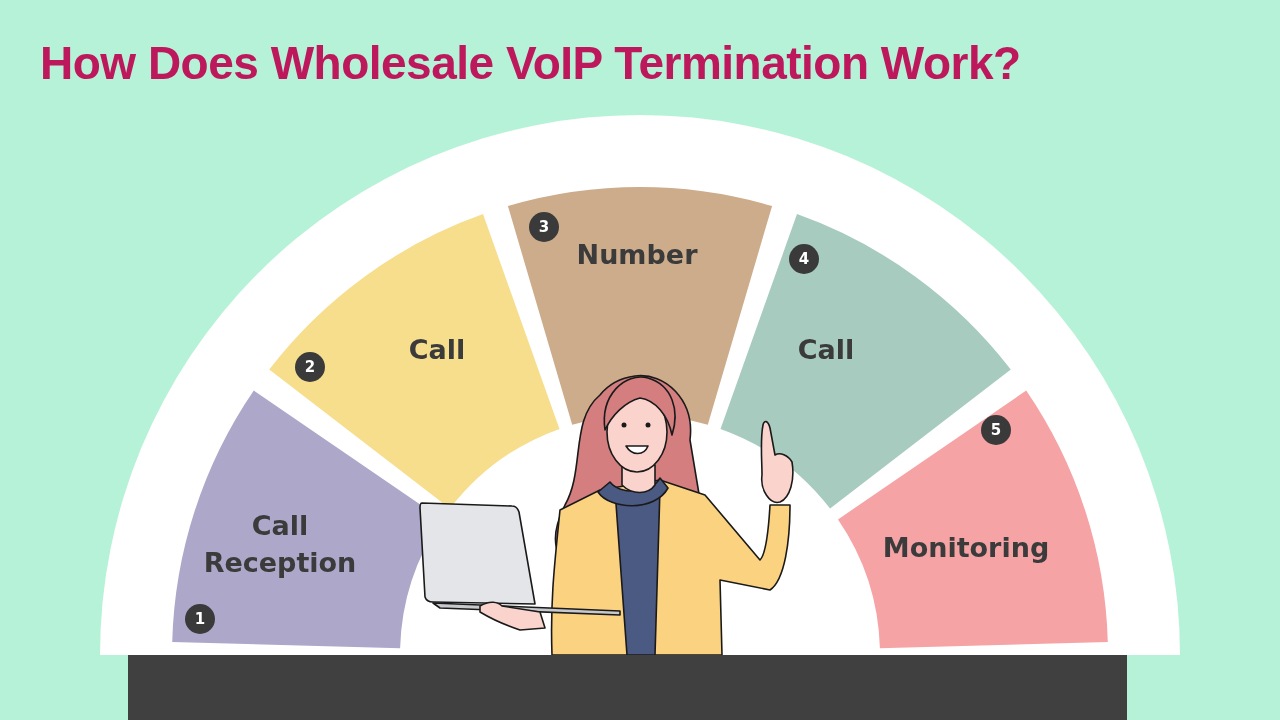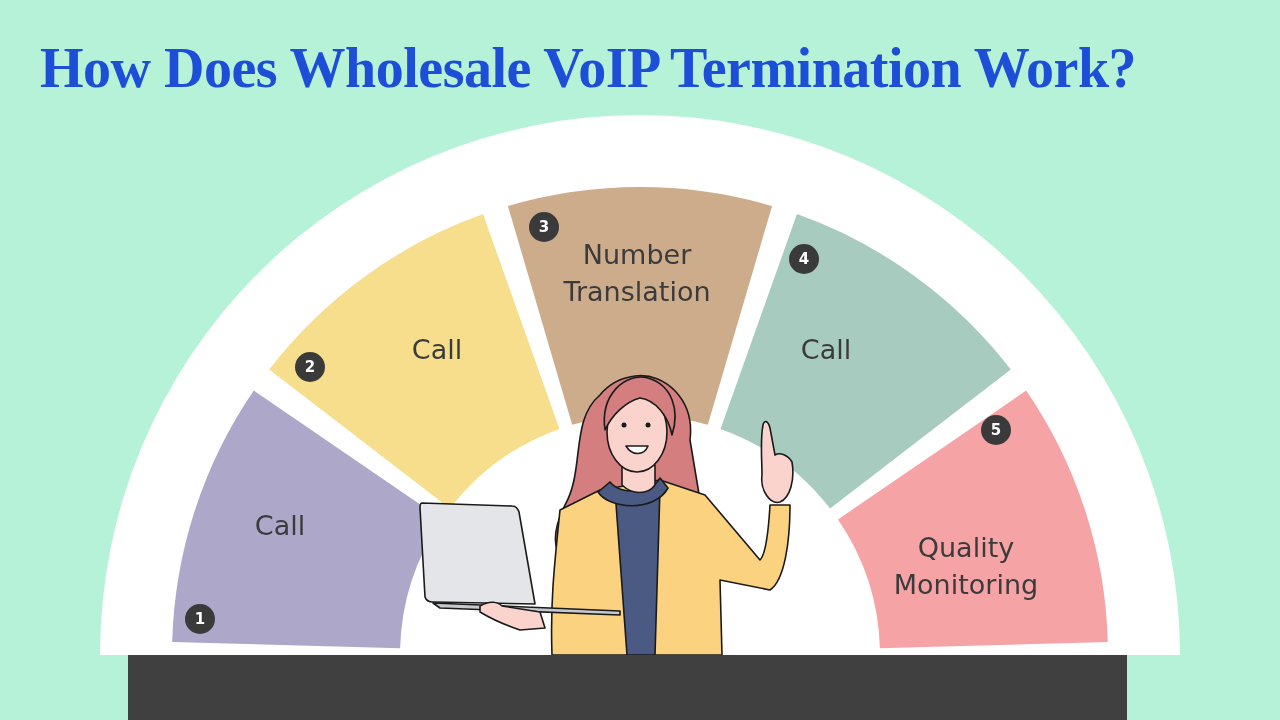--- a/index.html
+++ b/index.html
@@ -1,19 +1,19 @@
 <!DOCTYPE html>
 <html><head>
 <meta charset="utf-8">
 <style>
   html,body{margin:0;padding:0;}
   body{width:1280px;height:720px;overflow:hidden;background:#b6f2d8;position:relative;font-family:"DejaVu Sans","Liberation Sans",sans-serif;}
-  .title{position:absolute;left:40px;top:36px;font-size:56px;font-weight:bold;color:#1d4ed8;letter-spacing:-0.5px;white-space:nowrap;font-family:Liberation Serif, serif;}
+  .title{position:absolute;left:40px;top:36px;font-size:46px;font-weight:bold;color:#be185d;letter-spacing:-0.5px;white-space:nowrap;font-family:Liberation Sans, sans-serif;}
   svg.dia{position:absolute;left:0;top:0;}
-  .seg-label{position:absolute;text-align:center;font-weight:normal;font-size:27px;line-height:37px;color:#3b3b3b;white-space:nowrap;transform:translateX(-50%);}
+  .seg-label{position:absolute;text-align:center;font-weight:bold;font-size:27px;line-height:37px;color:#3b3b3b;white-space:nowrap;transform:translateX(-50%);}
   .badge{position:absolute;width:30px;height:30px;border-radius:50%;background:#3a3a3a;color:#fff;font-size:15px;font-weight:bold;display:flex;align-items:center;justify-content:center;transform:translate(-50%,-50%);}
   .bar{position:absolute;left:128px;top:655px;width:999px;height:65px;background:#404040;}
 </style>
 </head>
 <body>
 
 <div class="title">How Does Wholesale VoIP Termination Work?</div>
 
 <svg class="dia" width="1280" height="720" viewBox="0 0 1280 720">
 
@@ -48,33 +48,32 @@
 
     <path d="M422 503 L512 506 C516 506 518 509 519 512 L535 604 L433 602 C428 602 426 600 425 597 L420 508 C420 505 420 503 422 503 Z" fill="#e3e5e8"></path>
     <path d="M433 603 L620 611 L620 615 L440 608 Z" fill="#c7c9cd"></path>
 
     <path d="M480 606 C490 600 498 602 502 606 L540 612 L545 628 L520 630 C505 625 490 618 480 612 Z" fill="#fad4cc"></path>
   </g>
 </svg>
 
 <div class="seg-label" style="left:280px;top:507px;">
   <div>Call</div>
+  <div>Reception</div>
 </div>
 <div class="seg-label" style="left:437px;top:331px;">
   <div>Call</div>
 </div>
 <div class="seg-label" style="left:637px;top:236px;">
   <div>Number</div>
-  <div>Translation</div>
 </div>
 <div class="seg-label" style="left:826px;top:331px;">
   <div>Call</div>
 </div>
 <div class="seg-label" style="left:966px;top:529px;">
-  <div>Quality</div>
   <div>Monitoring</div>
 </div>
 
 <div class="badge" style="left:200px;top:619px;">1</div>
 <div class="badge" style="left:310px;top:367px;">2</div>
 <div class="badge" style="left:544px;top:227px;">3</div>
 <div class="badge" style="left:804px;top:259px;">4</div>
 <div class="badge" style="left:996px;top:430px;">5</div>
 
 <div class="bar"></div>

